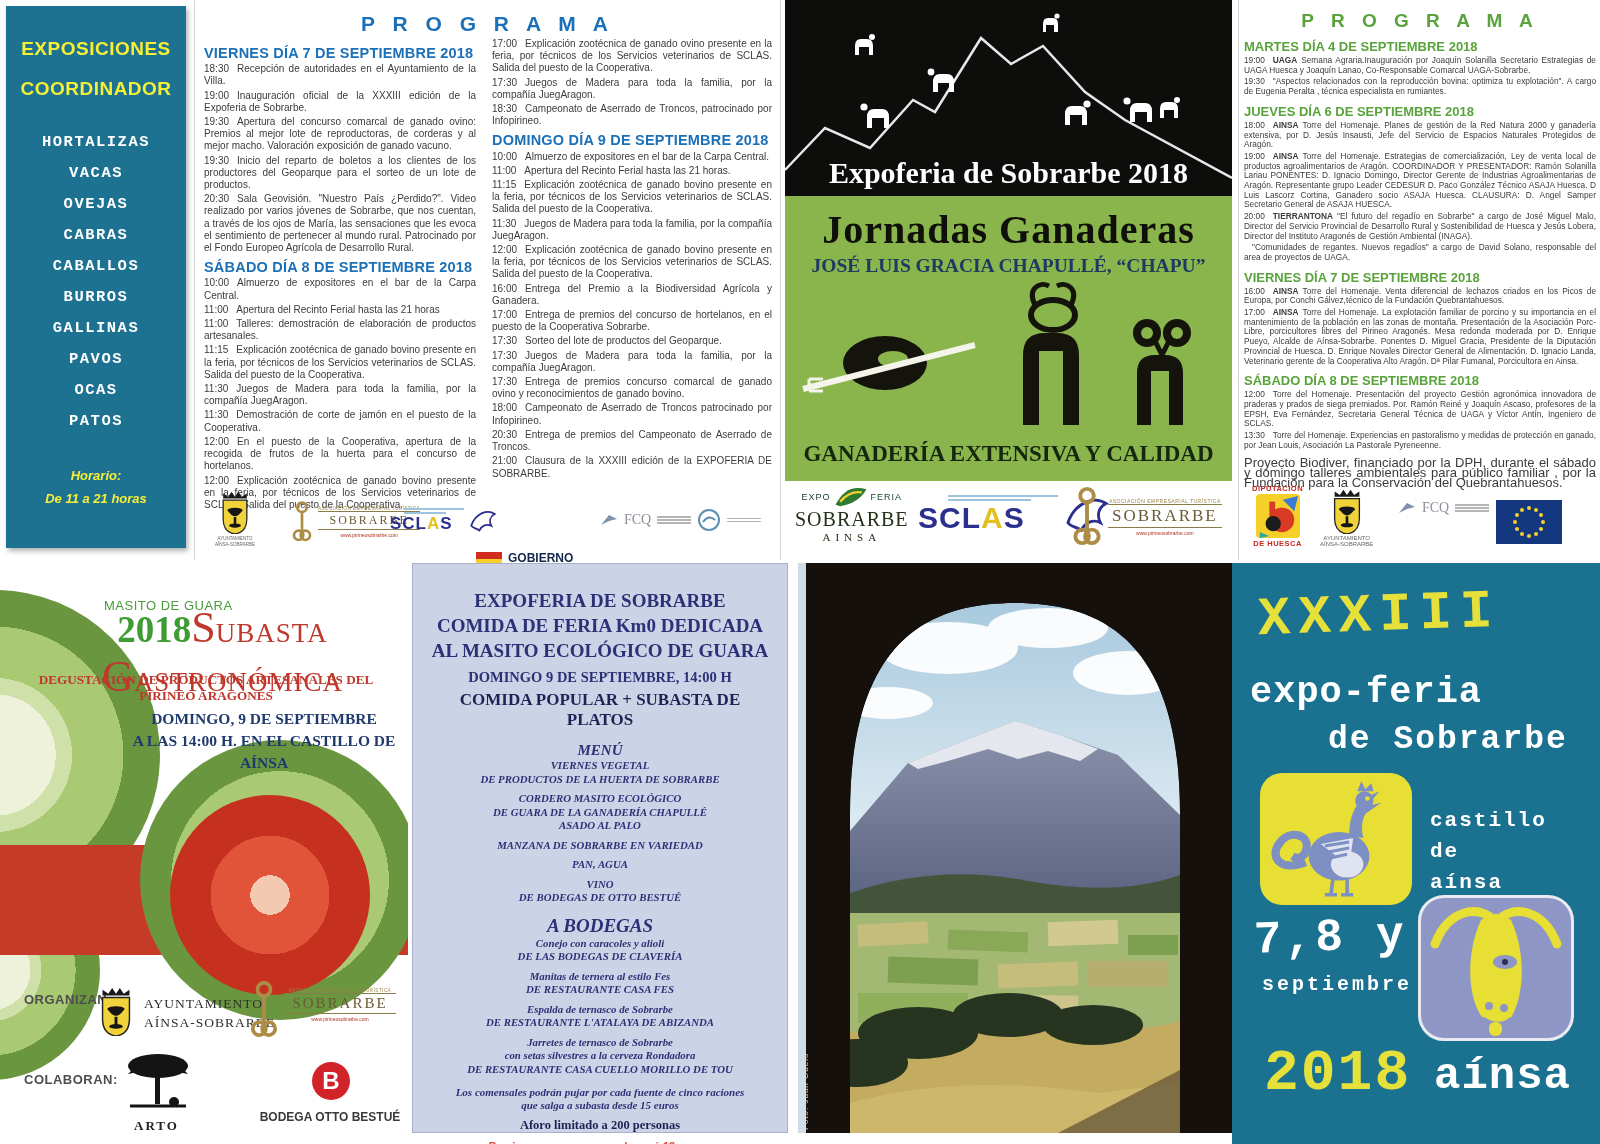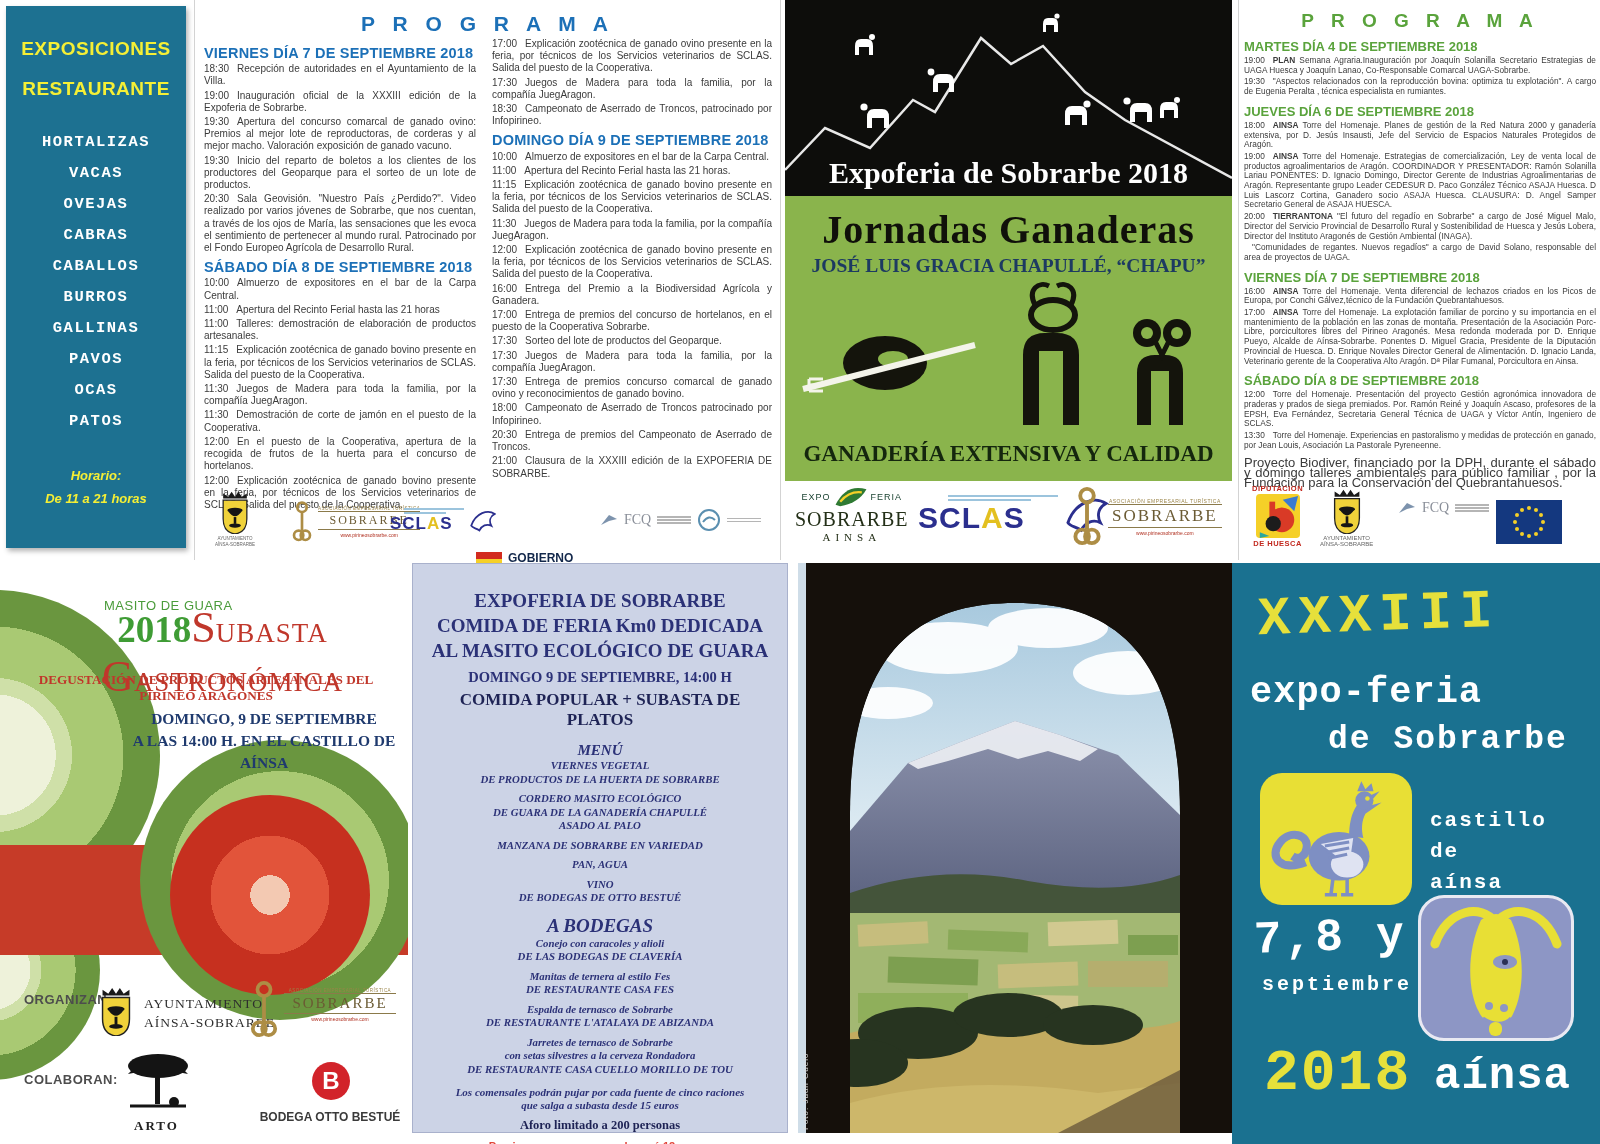--- a/index.html
+++ b/index.html
@@ -119,21 +119,21 @@
 
 <div class="page">
 
   <div class="abs foldline" style="left:194px;top:0;height:560px;"></div>
   <div class="abs foldline" style="left:780px;top:0;height:560px;"></div>
   <div class="abs foldline" style="left:1238px;top:0;height:560px;"></div>
 
   <div class="abs exp-panel">
     <div class="exp-title">
       <div>EXPOSICIONES</div>
-      <div>RESTAURANTE</div>
+      <div>COORDINADOR</div>
     </div>
     <div class="exp-list">
 
     <div class="exp-item">HORTALIZAS</div>
         <div class="exp-item">VACAS</div>
         <div class="exp-item">OVEJAS</div>
         <div class="exp-item">CABRAS</div>
         <div class="exp-item">CABALLOS</div>
         <div class="exp-item">BURROS</div>
         <div class="exp-item">GALLINAS</div>
@@ -248,21 +248,21 @@
       </svg>
       <div class="gp-tagline">GANADERÍA EXTENSIVA Y CALIDAD</div>
     </div>
   </div>
 
   <div class="abs prog-r">
     <div class="prog-r-title">P R O G R A M A</div>
     <h3>MARTES DÍA 4 DE SEPTIEMBRE 2018</h3>
     <div>
 
-    <p class="entry"><span class="time">19:00</span><span class="kw">PLAN</span><span>Semana Agraria.Inauguración por Joaquín Solanilla Secretario Estrategias de UAGA Huesca y Joaquín Lanao, Co-Responsable Comarcal UAGA-Sobrarbe.</span></p>
+    <p class="entry"><span class="time">19:00</span><span class="kw">UAGA</span><span>Semana Agraria.Inauguración por Joaquín Solanilla Secretario Estrategias de UAGA Huesca y Joaquín Lanao, Co-Responsable Comarcal UAGA-Sobrarbe.</span></p>
         <p class="entry"><span class="time">19:30</span><span class="kw"></span><span>"Aspectos relacionados con la reproducción bovina: optimiza tu explotación". A cargo de Eugenia Peralta , técnica especialista en rumiantes.</span></p>
       </div>
     <h3>JUEVES DÍA 6 DE SEPTIEMBRE 2018</h3>
     <div>
 
     <p class="entry"><span class="time">18:00</span><span class="kw">AINSA</span><span>Torre del Homenaje. Planes de gestión de la Red Natura 2000 y ganadería extensiva, por D. Jesús Insausti, Jefe del Servicio de Espacios Naturales Protegidos de Aragón.</span></p>
         <p class="entry"><span class="time">19:00</span><span class="kw">AINSA</span><span>Torre del Homenaje. Estrategias de comercialización, Ley de venta local de productos agroalimentarios de Aragón. COORDINADOR Y PRESENTADOR: Ramón Solanilla Lariau PONENTES: D. Ignacio Domingo, Director Gerente de Industrias Agroalimentarias de Aragón. Representante grupo Leader CEDESUR D. Paco González Técnico ASAJA Huesca. D Luis Lascorz Cortina, Ganadero socio ASAJA Huesca. CLAUSURA: D. Angel Samper Secretario General de ASAJA HUESCA.</span></p>
         <p class="entry"><span class="time">20:00</span><span class="kw">TIERRANTONA</span><span>"El futuro del regadío en Sobrarbe" a cargo de José Miguel Malo, Director del Servicio Provincial de Desarrollo Rural y Sostenibilidad de Huesca y Jesús Lobera, Director del Instituto Aragonés de Gestión Ambiental (INAGA).</span></p>
         <p class="entry"><span class="time"></span><span class="kw"></span><span>"Comunidades de regantes. Nuevos regadíos" a cargo de David Solano, responsable del area de proyectos de UAGA.</span></p>
       </div>

